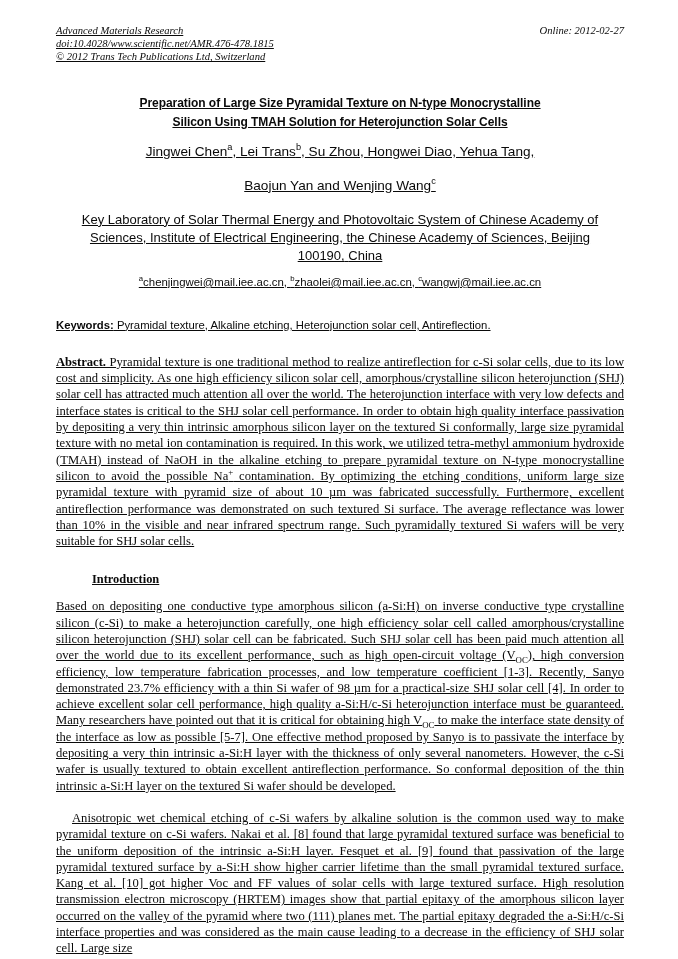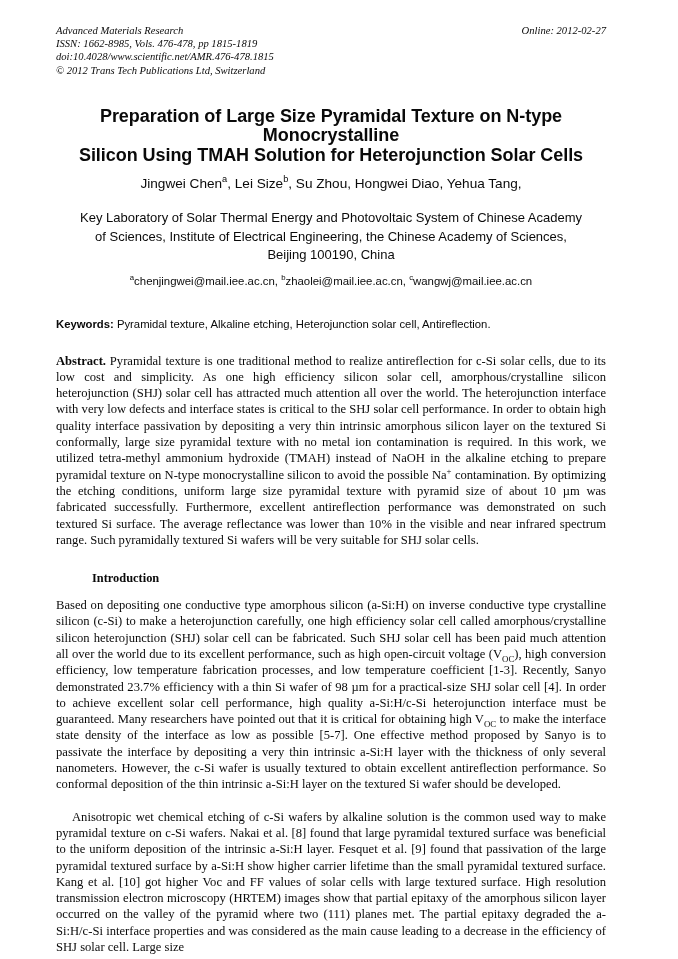--- a/index.html
+++ b/index.html
@@ -7,22 +7,23 @@
     padding: 0;
     background: #ffffff;
   }
   .page {
     position: relative;
     width: 678px;
     height: 959px;
     background: #ffffff;
     overflow: hidden;
     box-sizing: border-box;
-    padding: 24px 72px 0 56px;
+    padding: 24px 54px 0 56px;
     color: #0a0a0a;
+    text-decoration: underline;
   }
 
   
   .journal-header {
     font-family: "Liberation Serif", "DejaVu Serif", serif;
     font-style: italic;
     font-size: 10.6px;
     line-height: 13.2px;
     position: relative;
   }
@@ -36,21 +37,21 @@
   }
 
   
   .title-block {
     margin-top: 30px;
     text-align: center;
   }
   .paper-title {
     font-family: "Liberation Sans", "DejaVu Sans", sans-serif;
     font-weight: bold;
-    font-size: 18px;
+    font-size: 12px;
     line-height: 19.5px;
     margin: 0;
     letter-spacing: -0.05px;
   }
   .authors {
     font-family: "Liberation Sans", "DejaVu Sans", sans-serif;
     font-size: 13.6px;
     line-height: 19px;
     margin-top: 9px;
   }
@@ -119,34 +120,34 @@
     line-height: 0;
   }
 </style>
 </head>
 <body>
 
 <div class="page">
 
   <div class="journal-header">
     <div class="hdr-line">Advanced Materials Research</div>
-    <div class="hdr-line">ISSN: 1662-8985, Vols. 476-478, pp 1815-1819</div>
     <div class="hdr-line">doi:10.4028/www.scientific.net/AMR.476-478.1815</div>
     <div class="hdr-line">© 2012 Trans Tech Publications Ltd, Switzerland</div>
     <div class="online-date">Online: 2012-02-27</div>
   </div>
 
   <div class="title-block">
     <h1 class="paper-title">
       <span>Preparation of Large Size Pyramidal Texture on N-type Monocrystalline</span><br>
       <span>Silicon Using TMAH Solution for Heterojunction Solar Cells</span>
     </h1>
 
-    <div class="authors"><span>Jingwei Chen</span><sup>a</sup><span>, Lei Size</span><sup>b</sup><span>, Su Zhou, Hongwei Diao, Yehua Tang,</span></div>
+    <div class="authors"><span>Jingwei Chen</span><sup>a</sup><span>, Lei Trans</span><sup>b</sup><span>, Su Zhou, Hongwei Diao, Yehua Tang,</span></div>
 
+    <div class="authors authors-line2"><span>Baojun Yan and Wenjing Wang</span><sup>c</sup></div>
 
     <div class="affil">
       <span>Key Laboratory of Solar Thermal Energy and Photovoltaic System of Chinese Academy of</span>
       <span>Sciences, Institute of Electrical Engineering, the Chinese Academy of Sciences, Beijing 100190,</span>
       <span>China</span>
     </div>
 
     <div class="emails"><sup>a</sup><span>chenjingwei@mail.iee.ac.cn, </span><sup>b</sup><span>zhaolei@mail.iee.ac.cn, </span><sup>c</sup><span>wangwj@mail.iee.ac.cn</span></div>
   </div>
 

